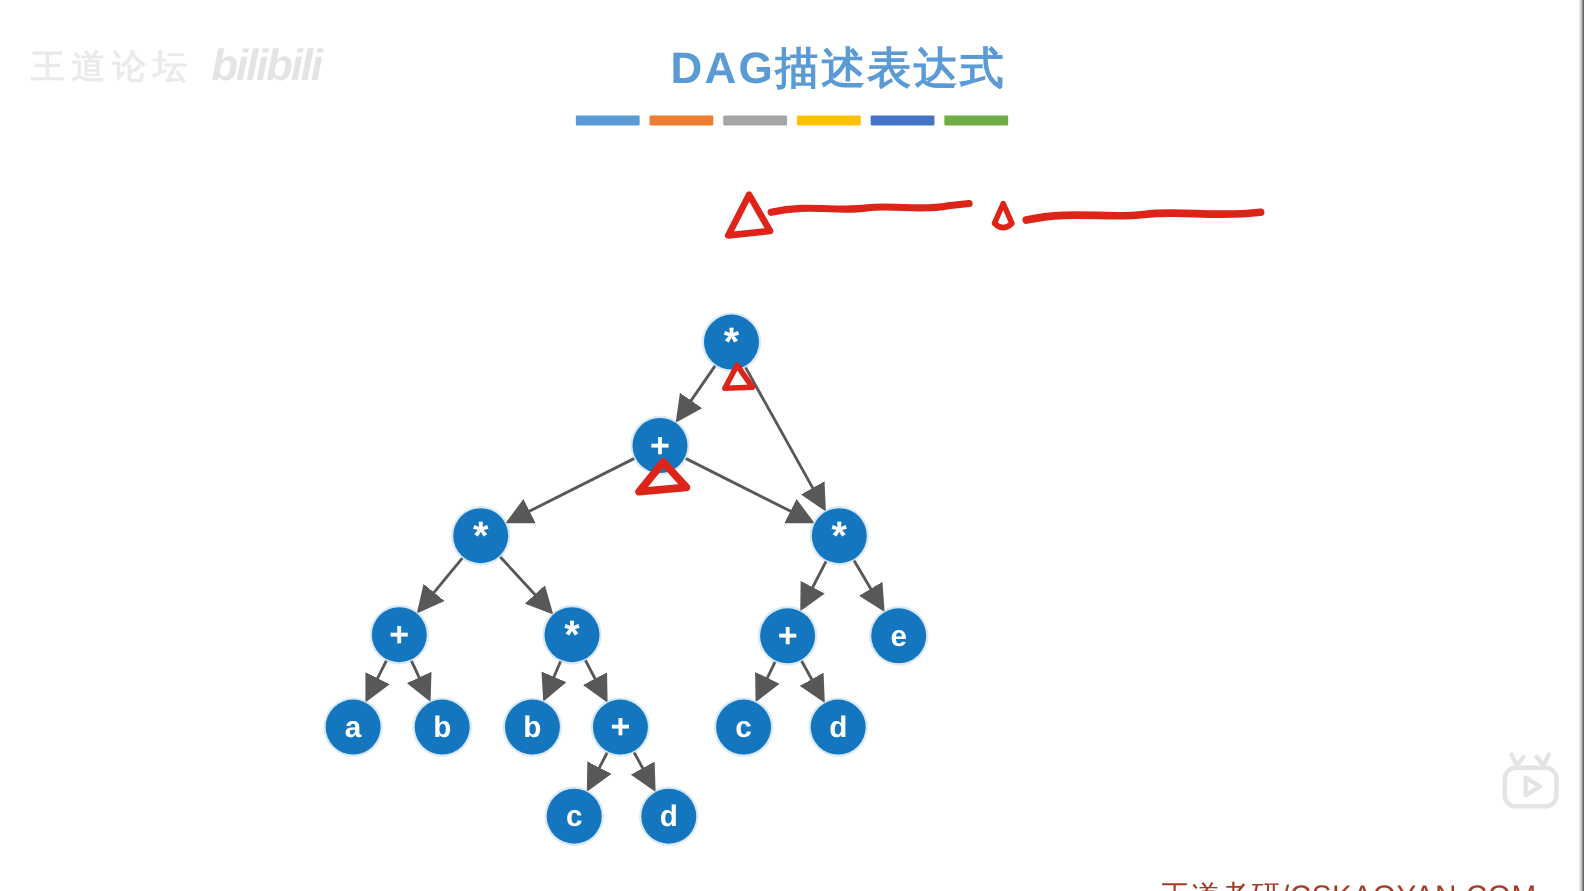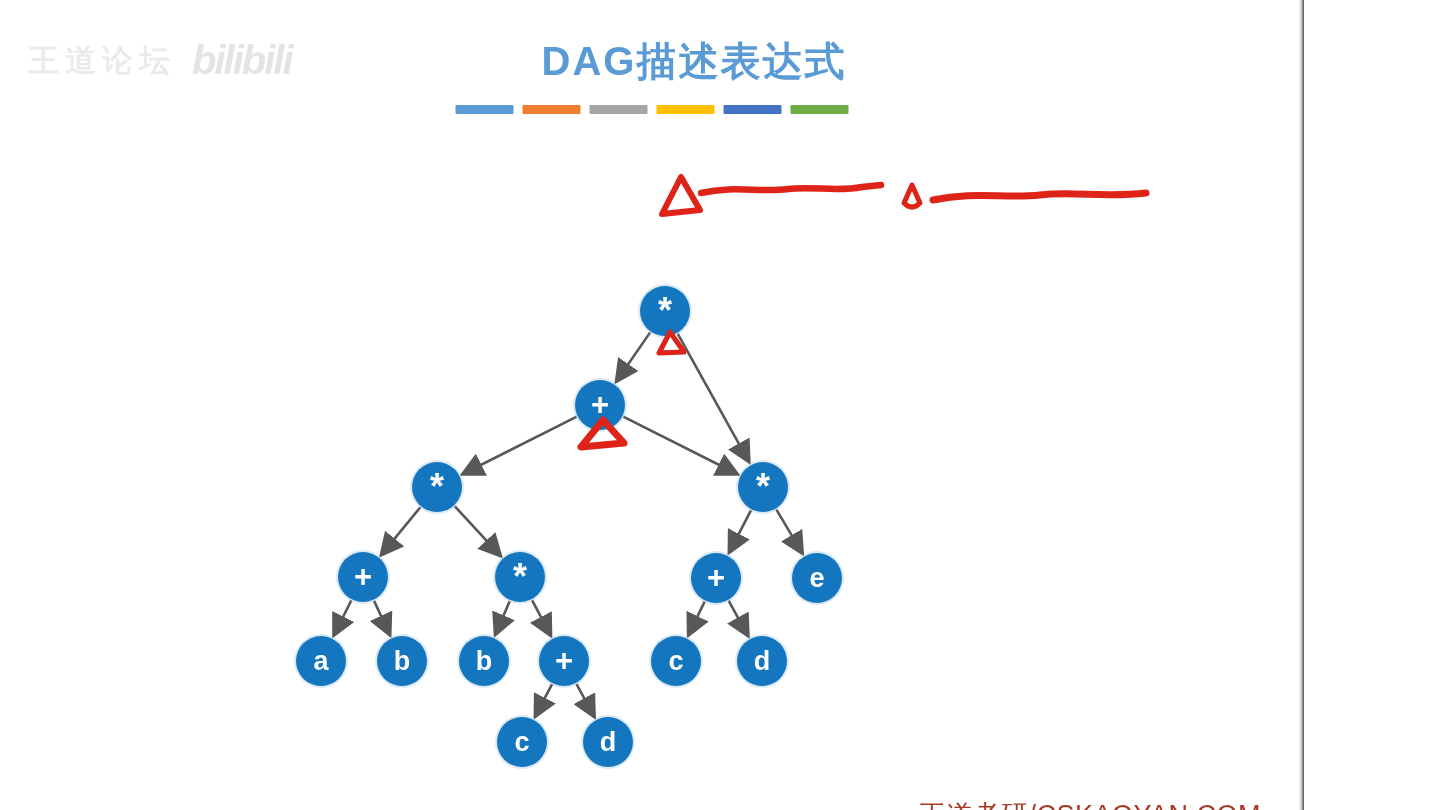--- a/index.html
+++ b/index.html
@@ -1,16 +1,16 @@
 <!DOCTYPE html>
 <html style="--title-blue: #5B9BD5; --node-blue: #1376BE; --red: #DE2318; --site-red: #A63B25; --csdn-gray: #9FA3A8;"><head>
 <meta charset="utf-8">
 <style>
   html,body{margin:0;padding:0;background:#fff;}
-  .stage{position:relative;width:1304px;height:810px;background:#ffffff;overflow:hidden;
+  .stage{position:relative;width:1440px;height:810px;background:#ffffff;overflow:hidden;
          font-family:"Liberation Sans",sans-serif;}
 
   
   .wm{position:absolute;top:38px;left:28px;display:flex;align-items:center;gap:16px;
       color:rgba(90,90,90,0.13);user-select:none;}
   .wm-cn{font-size:31px;font-weight:700;letter-spacing:6px;}
   .wm-bili{font-size:40px;font-weight:800;font-style:italic;letter-spacing:-2px;color:rgba(90,90,90,0.16);}
 
   
   .title{position:absolute;top:34px;left:50%;transform:translateX(-50%);

